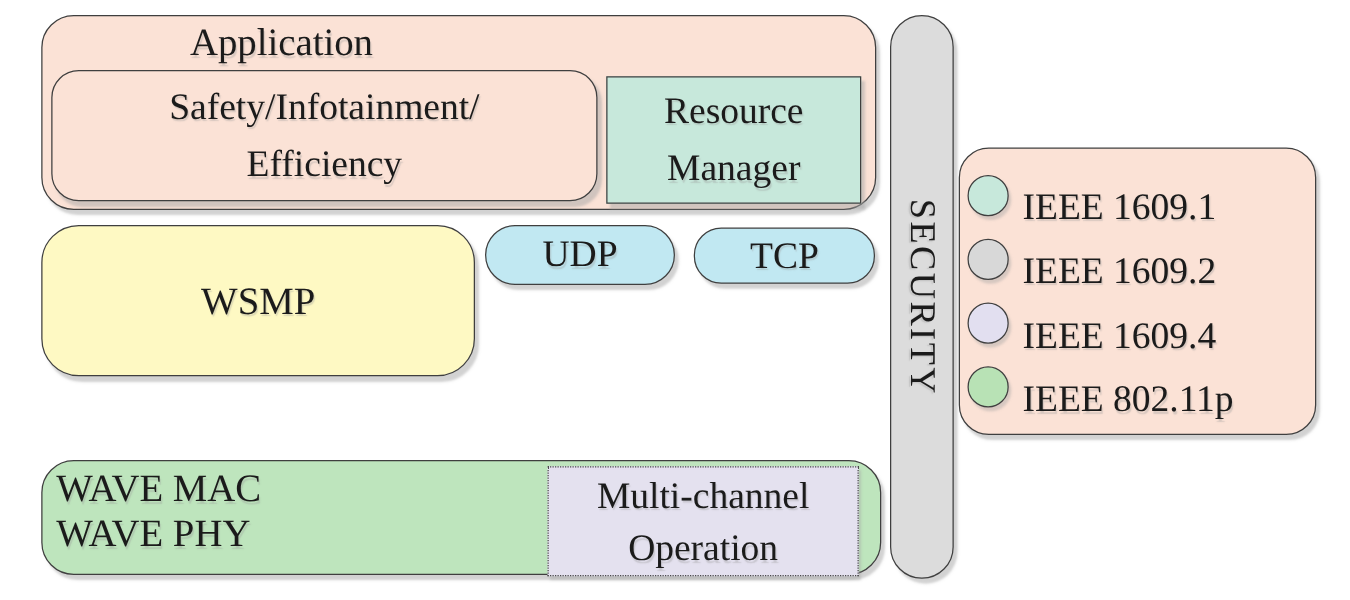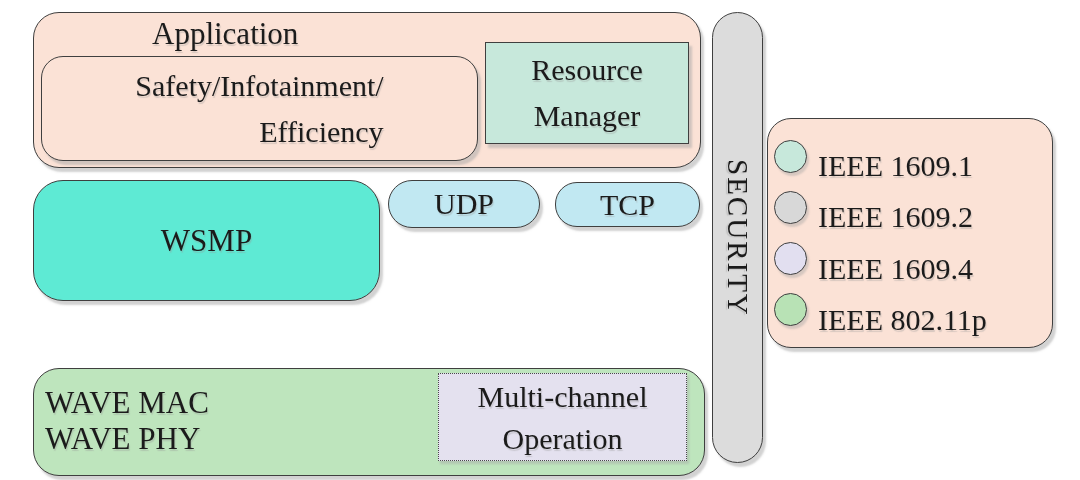--- a/index.html
+++ b/index.html
@@ -18,31 +18,31 @@
     display:flex;align-items:center;justify-content:center;
     text-align:center;
     text-shadow:1px 2px 1px rgba(150,150,150,0.35);
     box-sizing:border-box;
   }
   .lines{line-height:46px;font-size:30px;}
   
   #app-box{left:33px;top:12px;width:668px;height:156px;border-radius:26px;z-index:1;}
   #app-title{position:absolute;left:90px;top:0px;font-size:31px;line-height:42px;white-space:nowrap;margin-left:28px;}
   #safety-box{left:7px;top:43px;width:437px;height:105px;border-radius:22px;}
-  #rm-box{left:451px;top:29px;width:204px;height:102px;border-radius:0;}
+  #rm-box{left:451px;top:48px;width:204px;height:102px;border-radius:0;}
   
   #wsmp-box{left:33px;top:180px;width:347px;height:121px;border-radius:30px;font-size:31px;}
   #udp-box{left:388px;top:180px;width:152px;height:48px;border-radius:24px;font-size:30px;}
   #tcp-box{left:555px;top:182px;width:145px;height:45px;border-radius:22px;font-size:30px;}
   #ipv6-box{left:395px;top:240px;width:310px;height:60px;border-radius:30px;font-size:30px;}
   #llc-box{left:33px;top:310px;width:668px;height:48px;border-radius:24px;font-size:30px;padding-right:38px;}
   
   #wave-box{
-    left:33px;top:368px;width:672px;height:108px;border-radius:26px;
-    flex-direction:column;align-items:flex-start;justify-content:center;
+    left:33px;top:368px;width:672px;height:92px;border-radius:26px;
+    flex-direction:column;align-items:flex-start;justify-content:flex-start;
     padding:4px 0 6px 11px;font-size:31px;text-align:left;
   }
   #mc-box{
     left:438px;top:373px;width:249px;height:88px;
     border:1.6px dotted #4a4a4a;box-shadow:2px 3px 2px rgba(165,165,165,0.45);
     line-height:42px;font-size:30px;z-index:2;
   }
   
   #security-bar{
     left:712px;top:12px;width:51px;height:451px;border-radius:26px;
@@ -64,35 +64,35 @@
   }
   .legend-label{white-space:nowrap;line-height:36px;margin-top:20px;}
 </style>
 </head>
 <body>
 
 <div id="canvas">
 
   <div class="block" id="app-box" style="background: rgb(251, 226, 214);">
     <span id="app-title">Application</span>
-    <div class="block lines" id="safety-box" style="background: rgb(251, 226, 214); text-align: right;">
+    <div class="block lines" id="safety-box" style="background: rgb(251, 226, 214);">
       <div>
         <div>Safety/Infotainment/</div>
         <div>Efficiency</div>
       </div>
     </div>
     <div class="block lines" id="rm-box" style="background: rgb(199, 232, 219);">
       <div>
         <div>Resource</div>
         <div>Manager</div>
       </div>
     </div>
   </div>
 
-  <div class="block" id="wsmp-box" style="background: #5eead4;">
+  <div class="block" id="wsmp-box" style="background: #fef9c3;">
     <span>WSMP</span>
   </div>
   <div class="block" id="udp-box" style="background: rgb(193, 232, 242);">
     <span>UDP</span>
   </div>
   <div class="block" id="tcp-box" style="background: rgb(193, 232, 242);">
     <span>TCP</span>
   </div>
 
 

